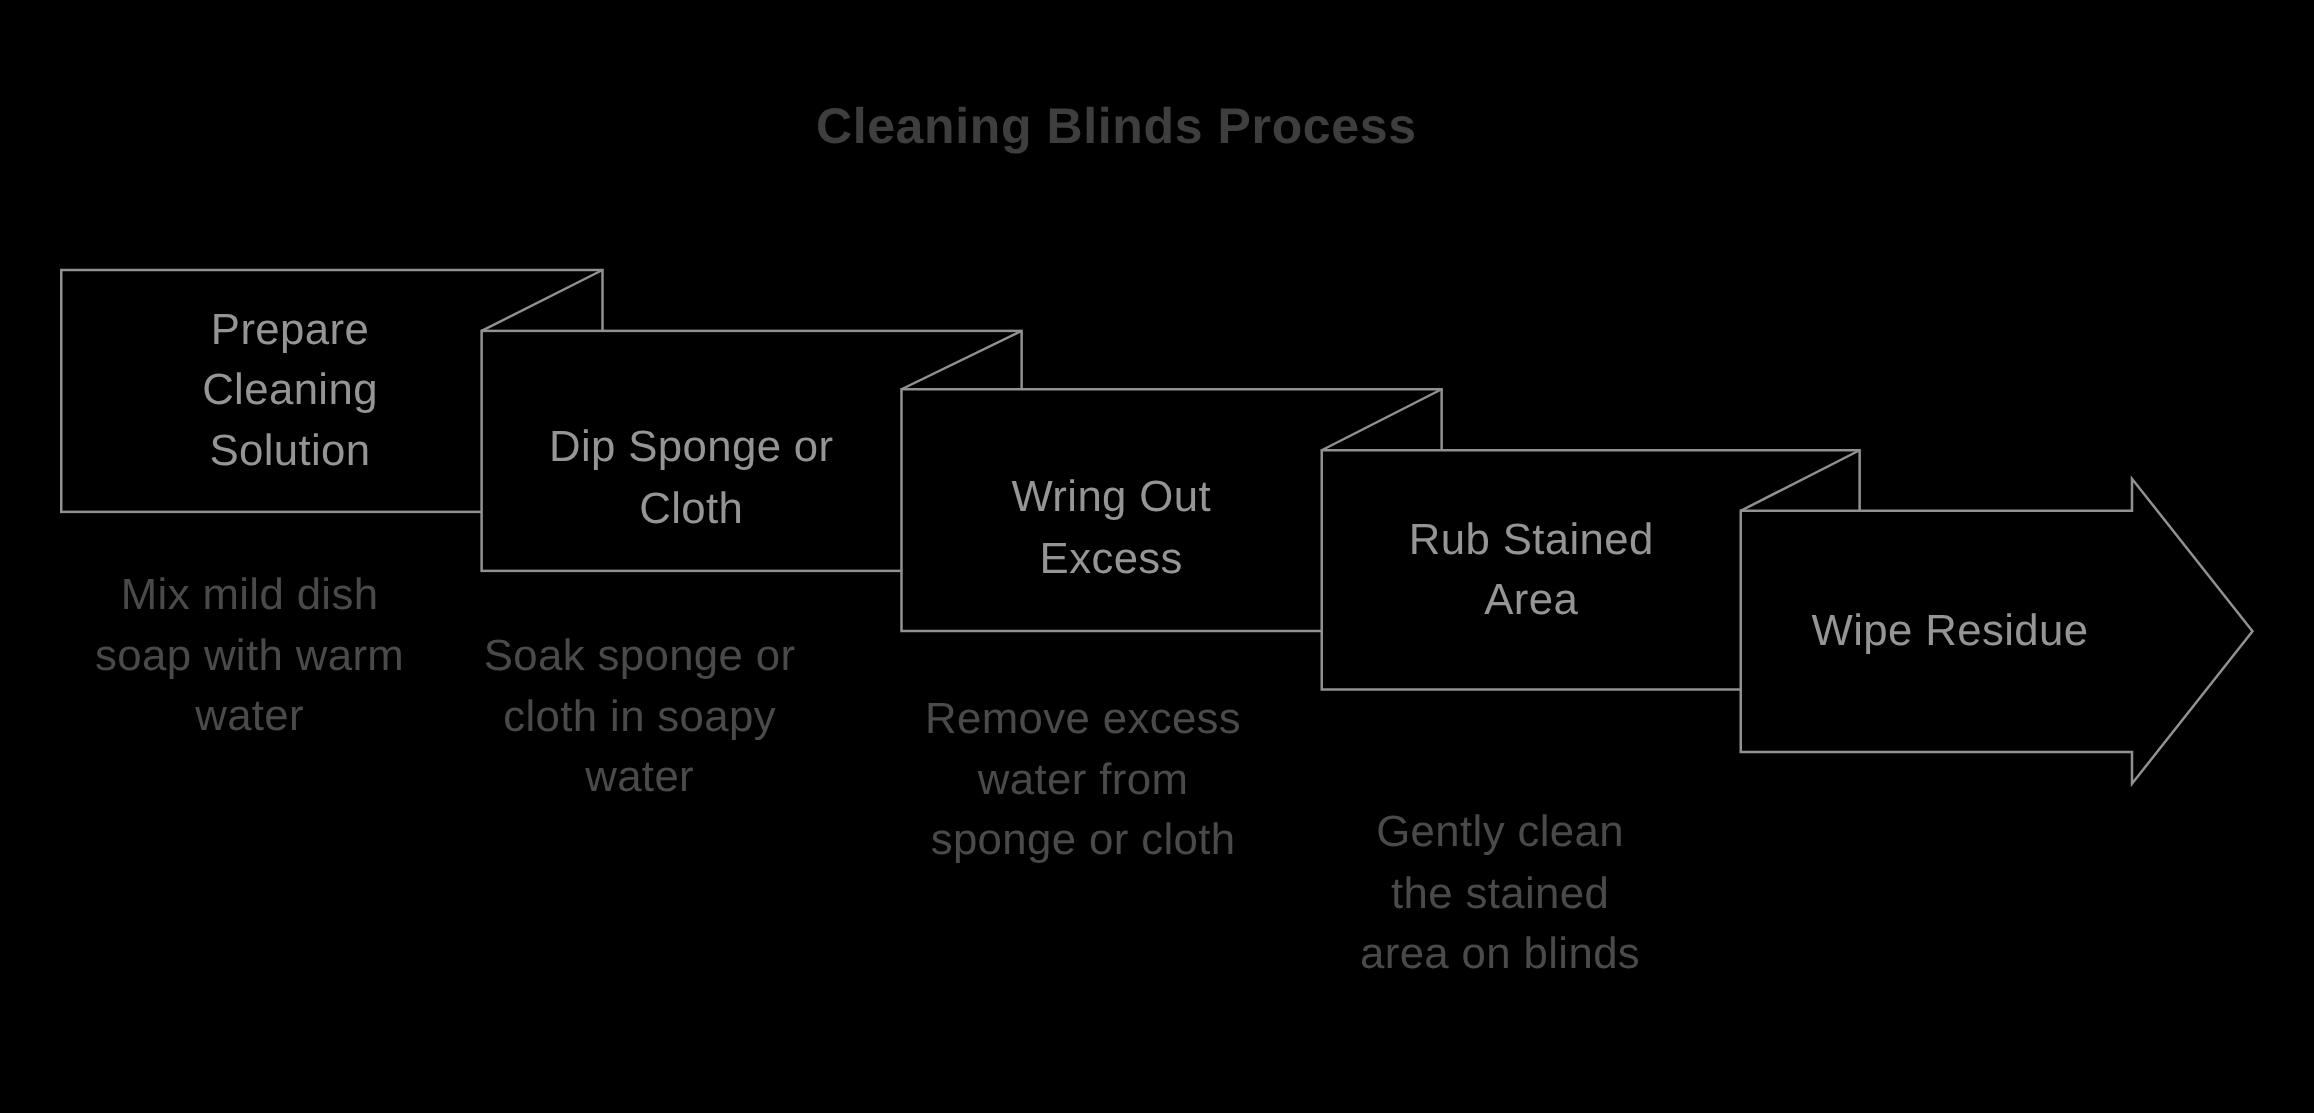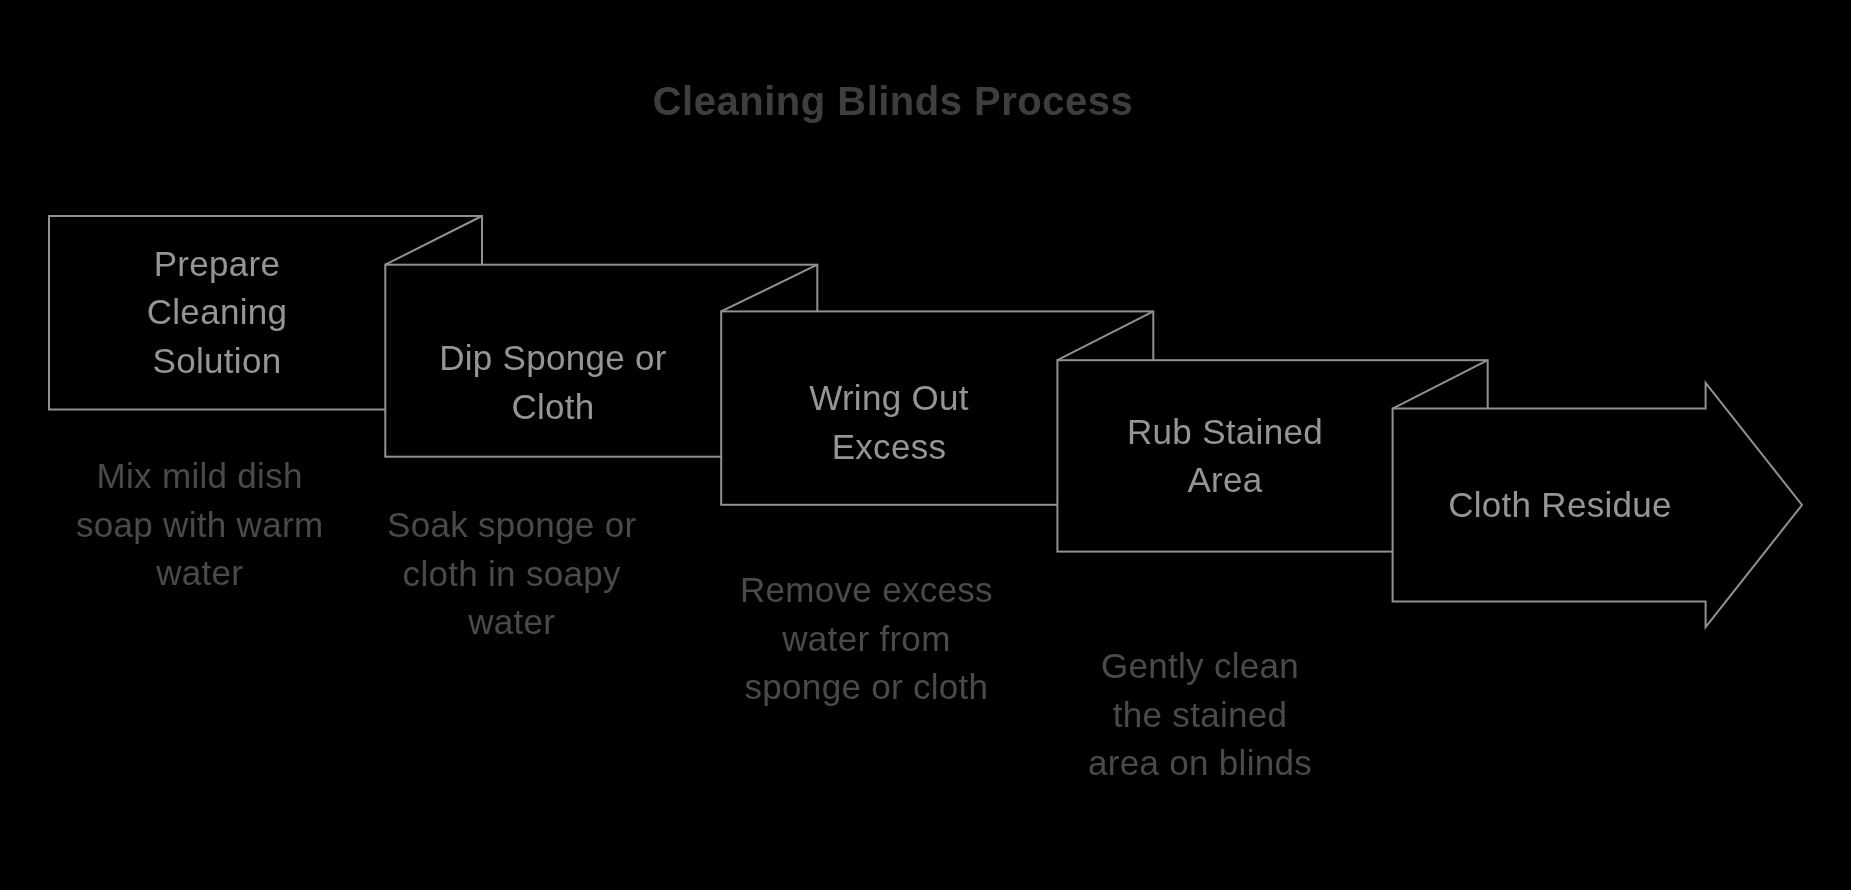--- a/index.html
+++ b/index.html
@@ -49,37 +49,37 @@
     <rect class="box" x="385.3" y="264.7" width="432" height="192"></rect>
     <rect class="box" x="721.2" y="311.4" width="432.1" height="193.4"></rect>
     <rect class="box" x="1057.4" y="360.2" width="430.3" height="191.4"></rect>
     <path class="box" d="M1392.6,408.6 H1705.6 V383 L1802,505 L1705.6,627 V601.6 H1392.6 Z"></path>
     <line class="fold" x1="385.3" y1="264.7" x2="482" y2="216"></line>
     <line class="fold" x1="721.2" y1="311.4" x2="817.3" y2="264.7"></line>
     <line class="fold" x1="1057.4" y1="360.2" x2="1153.3" y2="311.4"></line>
     <line class="fold" x1="1392.6" y1="408.6" x2="1487.7" y2="360.2"></line>
   </svg>
 
-  <div class="step-title" style="left:49px;  top:216px; width:336px; height:193px;">Prepare
+  <div class="step-title" style="left:64px;  top:216px; width:336px; height:193px;">Prepare
 Cleaning
 Solution</div>
   <div class="step-title" style="left:385px; top:265px; width:336px; height:235px;">Dip Sponge or
 Cloth</div>
   <div class="step-title" style="left:721px; top:326px; width:336px; height:193px;">Wring Out
 Excess</div>
   <div class="step-title" style="left:1057px;top:360px; width:336px; height:192px;">Rub Stained
 Area</div>
-  <div class="step-title" style="left:1392px;top:409px; width:336px; height:192px;">Cloth Residue</div>
+  <div class="step-title" style="left:1392px;top:409px; width:336px; height:192px;">Wipe Residue</div>
 
   <div class="step-desc" style="left:76px;   top:452px;">Mix mild dish
 soap with warm
 water</div>
   <div class="step-desc" style="left:387px;  top:501px;">Soak sponge or
 cloth in soapy
 water</div>
-  <div class="step-desc" style="left:740px;  top:566px;">Remove excess
+  <div class="step-desc" style="left:740px;  top:551px;">Remove excess
 water from
 sponge or cloth</div>
   <div class="step-desc" style="left:1088px; top:597px;margin-top:45px;">Gently clean
 the stained
 area on blinds</div>
 
 </div>
 
 </body></html>

